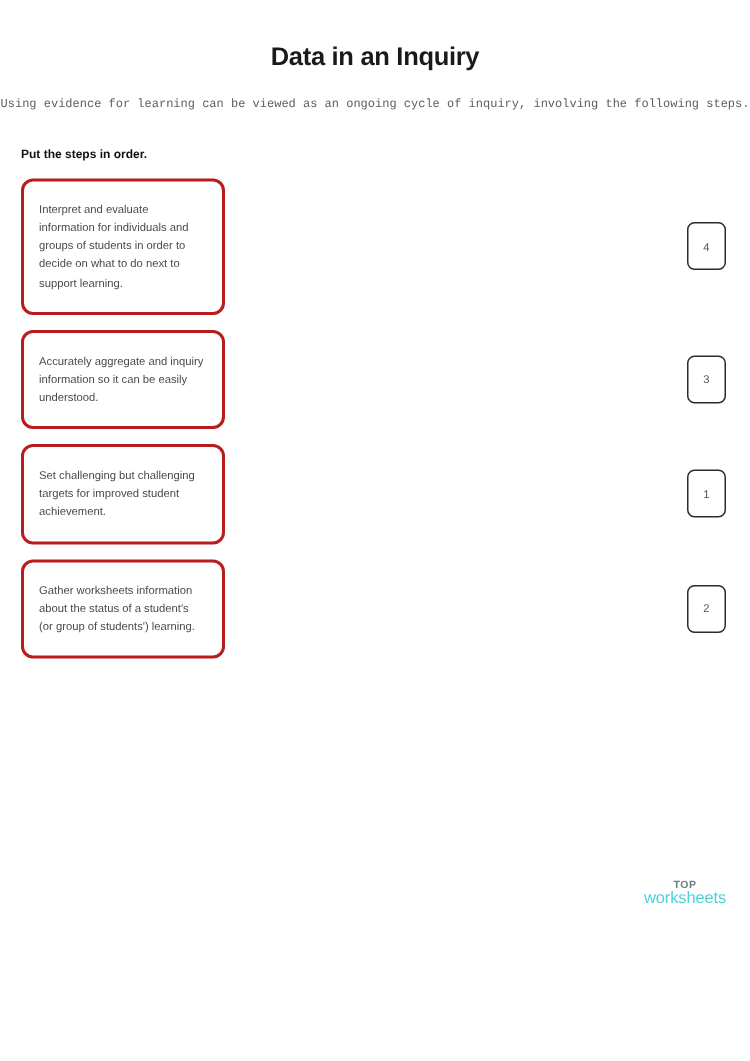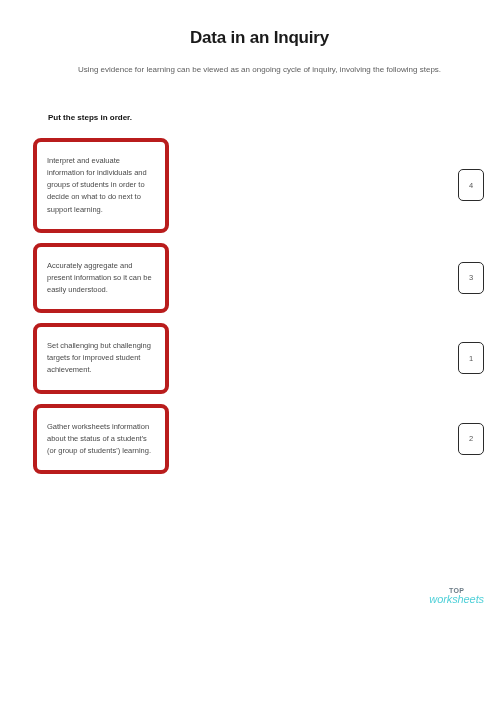--- a/index.html
+++ b/index.html
@@ -12,64 +12,64 @@
     background: #ffffff;
     font-family: "Liberation Sans", sans-serif;
     position: relative;
     overflow: hidden;
   }
   .sheet {
     position: relative;
     width: 500px;
     height: 618px;
     box-sizing: border-box;
-    padding-left: 19px;
   }
   .page-title {
     text-align: center;
     font-size: 17px;
     font-weight: bold;
     color: #1a1a1a;
     letter-spacing: -0.2px;
     margin: 0;
     padding-top: 28px;
     line-height: 1.2;
   }
   .page-subtitle {
     text-align: center;
     font-size: 8px;
     color: #5e5e5e;
     margin: 0;
     padding-top: 16px;
     line-height: 1.4;
+    font-family: Liberation Mono, monospace;
   }
   .instruction {
     font-size: 8px;
     font-weight: bold;
     color: #111111;
-    margin: 15px;
+    margin: 0;
     padding: 22px 0 0 14px;
     line-height: 1.3;
   }
   .rows {
     margin-top: 11px;
     padding-left: 14px;
     padding-right: 16px;
   }
   .row {
     position: relative;
     display: flex;
     align-items: center;
     justify-content: space-between;
     margin-bottom: 10px;
   }
   .statement-box {
     width: 136px;
     box-sizing: border-box;
-    border: 4px solid #b91c1c;
+    border: 2px solid #b91c1c;
     border-radius: 8px;
     padding: 13px 11px 13px 10px;
     font-size: 7.5px;
     line-height: 1.62;
     color: #4a4a4a;
     background: #ffffff;
   }
   .statement-box p {
     margin: 0;
     white-space: pre-line;
@@ -100,21 +100,20 @@
     font-weight: bold;
     color: #6b7b86;
     letter-spacing: 0.4px;
     display: block;
   }
   .logo-worksheets {
     font-size: 11px;
     color: #4fd0d8;
     letter-spacing: -0.1px;
     display: block;
-    font-style: italic;
   }
 </style>
 </head>
 <body>
 
 <div class="sheet">
 
   <h1 class="page-title">Data in an Inquiry</h1>
 
   <p class="page-subtitle">Using evidence for learning can be viewed as an ongoing cycle of inquiry, involving the following steps.</p>
@@ -127,21 +126,21 @@
       <div class="statement-box">
         <p>Interpret and evaluate information for individuals and groups of students in order to decide on what to do next to support learning.</p>
       </div>
       <div class="answer-box">
         <span>4</span>
       </div>
     </div>
 
     <div class="row">
       <div class="statement-box">
-        <p>Accurately aggregate and present information so it can be easily understood.</p>
+        <p>Accurately aggregate and inquiry information so it can be easily understood.</p>
       </div>
       <div class="answer-box">
         <span>3</span>
       </div>
     </div>
 
 
     <div class="row">
       <div class="statement-box">
         <p>Set challenging but challenging targets for improved student achievement.</p>

